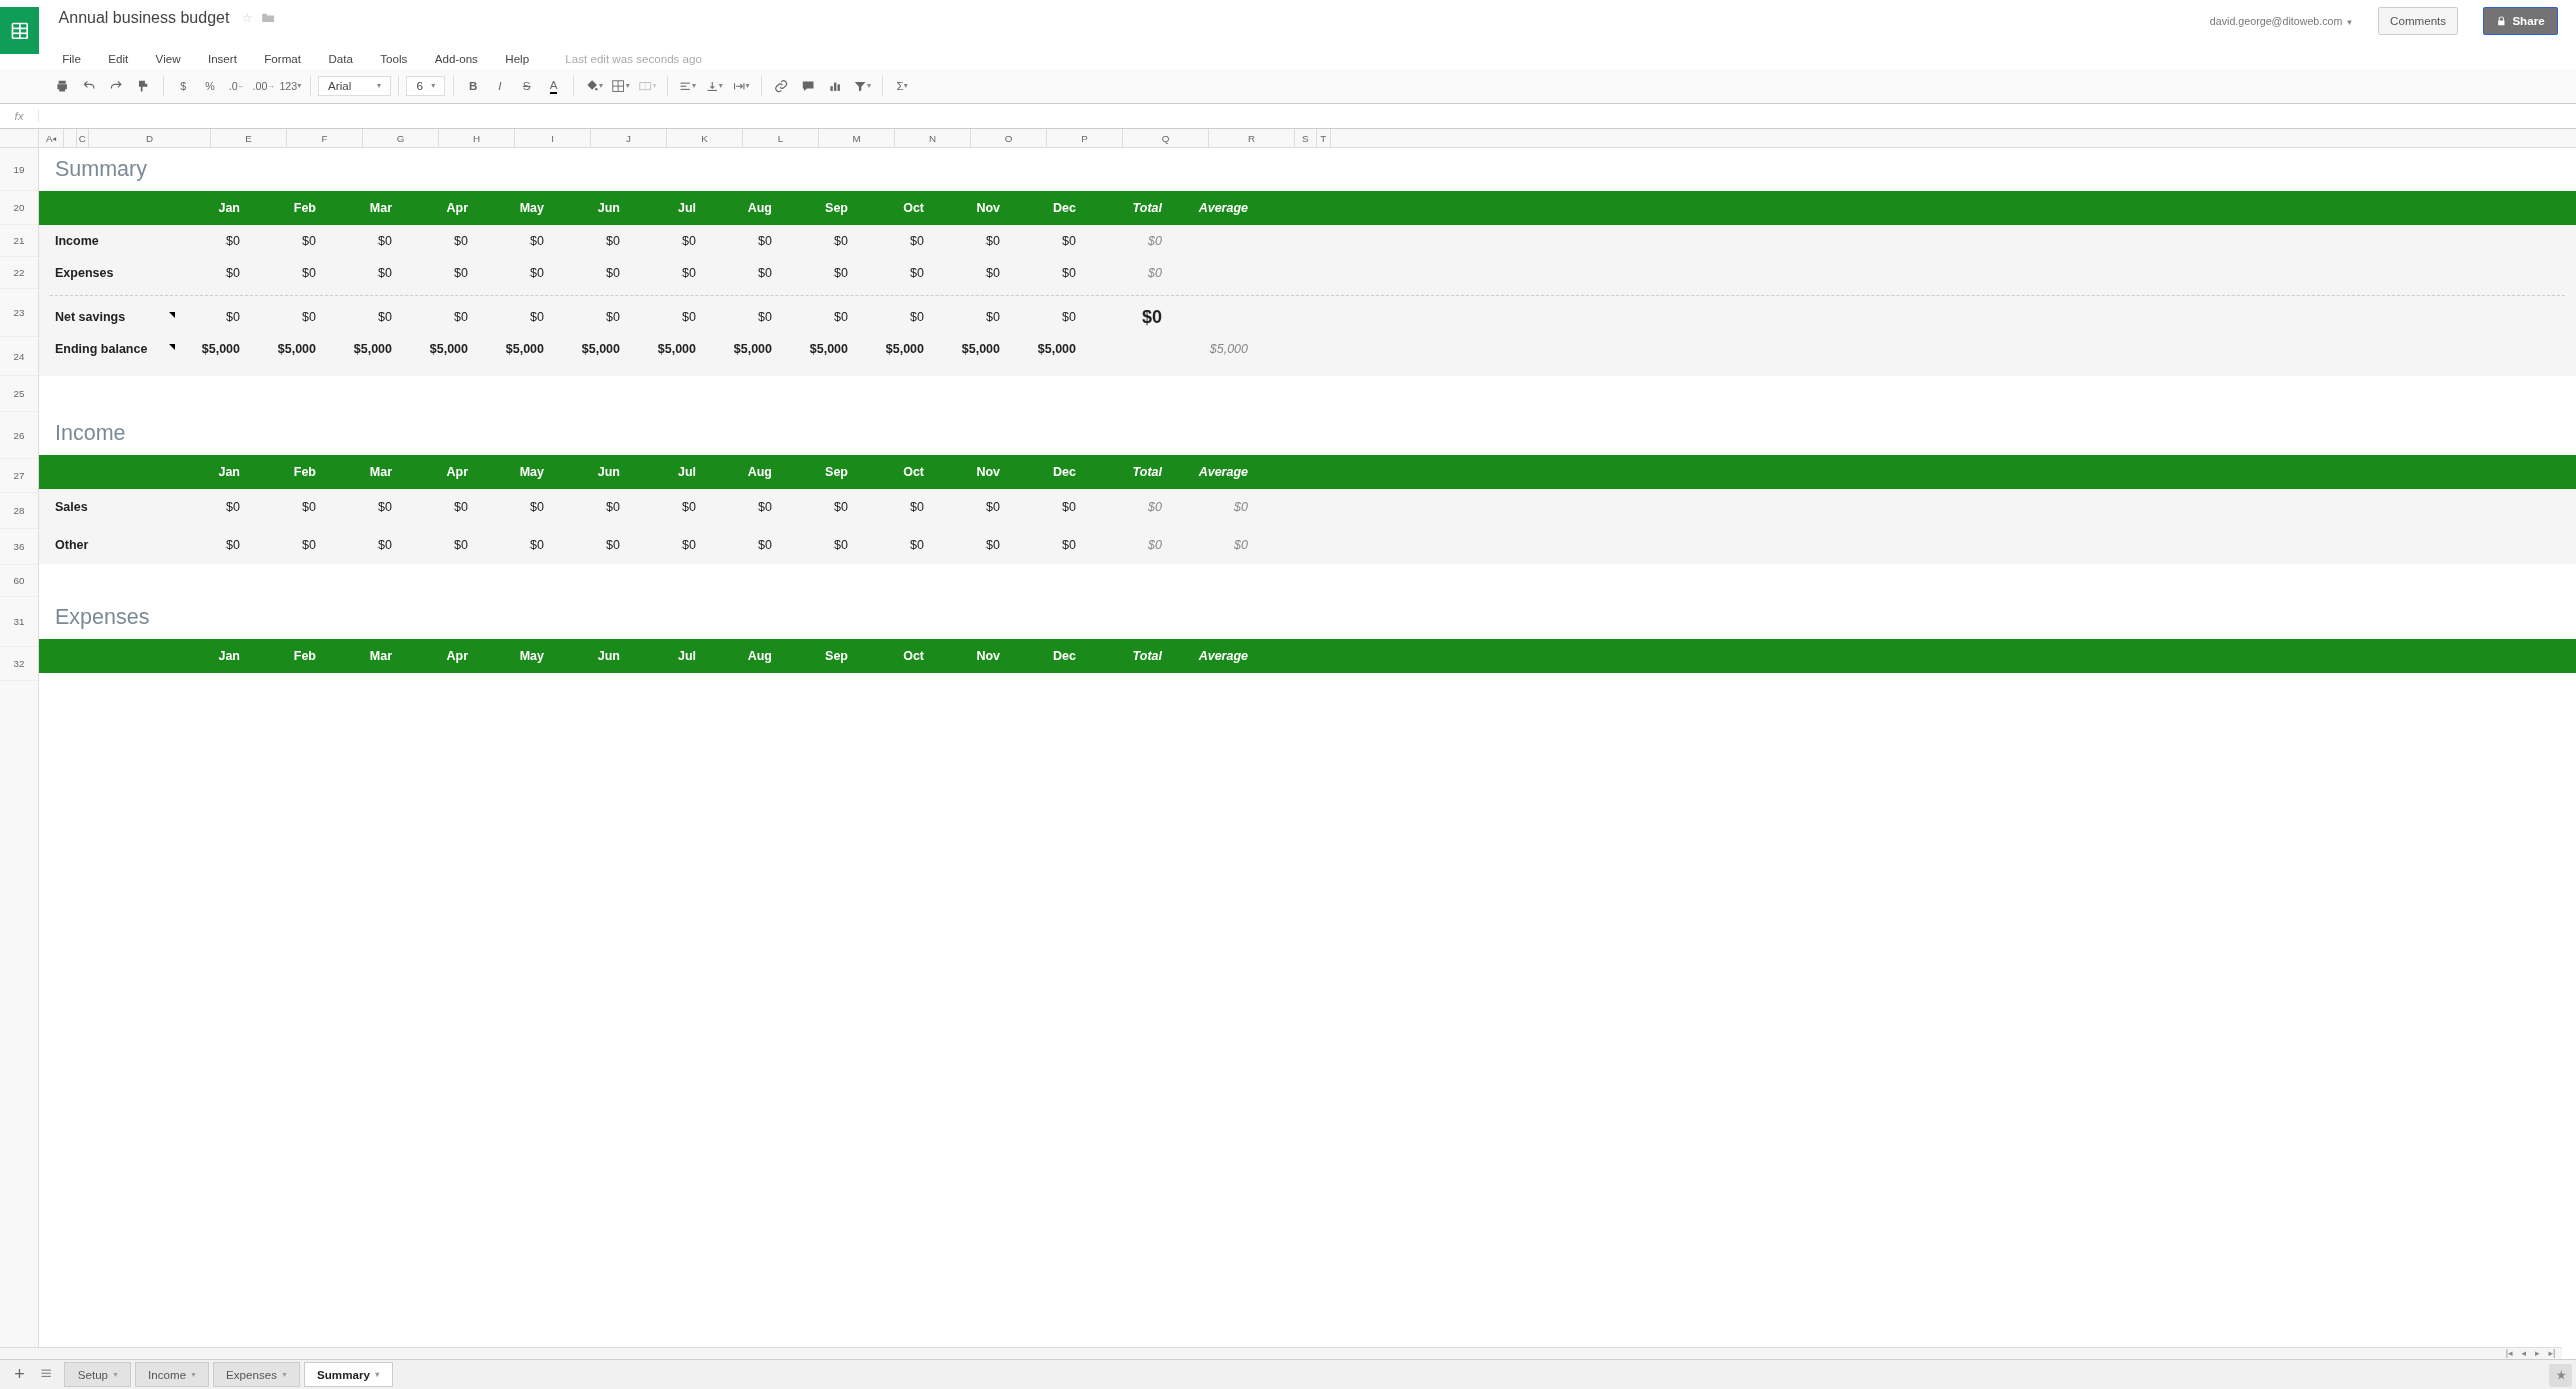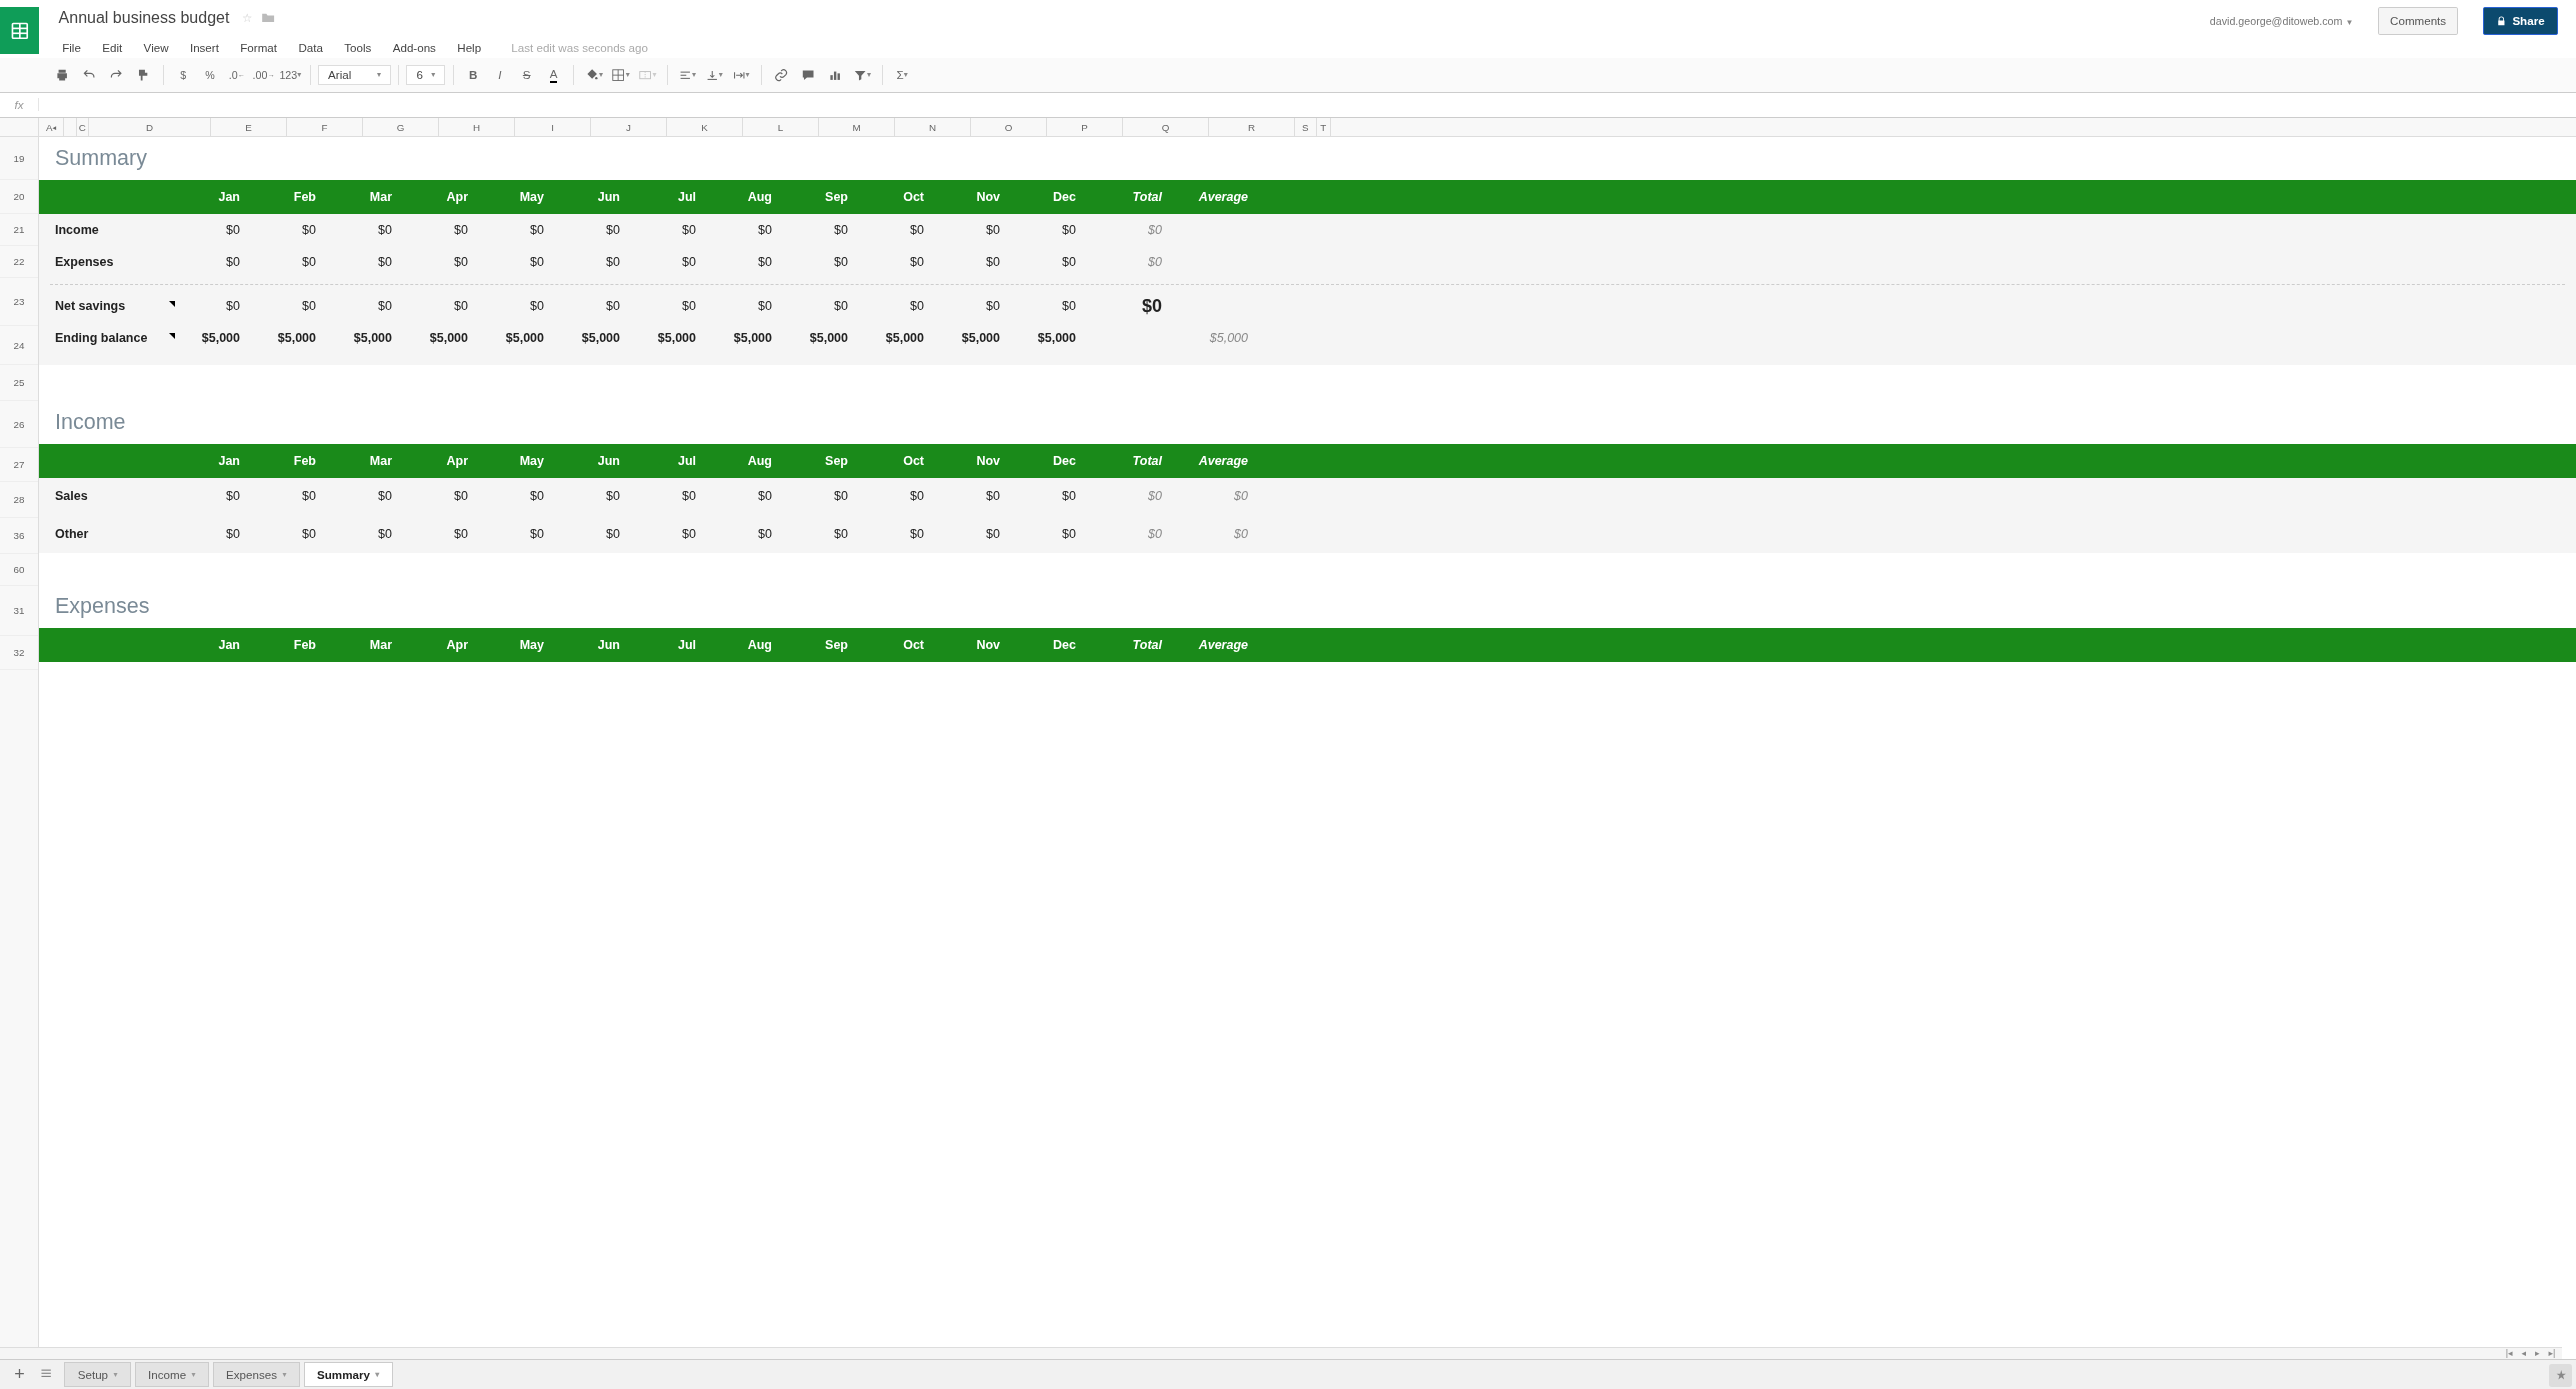--- a/index.html
+++ b/index.html
@@ -6,27 +6,27 @@
 body { font-family: Arial, sans-serif; font-size: 11.6px; color: #222; overflow: hidden; background: #fff; }
 
 
 .header-row { display: flex; align-items: flex-start; padding: 7.2px 7.2px 0 0; }
 .logo-box { width: 39px; height: 47px; background: #0f9d58; display: flex; align-items: center; justify-content: center; }
 .logo-box svg { width: 19.7px; height: 19.7px; }
 .doc-info { flex: 1; padding-left: 16px; }
 .doc-title-row { display: flex; align-items: center; gap: 9px; }
 .doc-title { font-size: 16px; color: #444; padding: 1.8px 3.6px; }
 .star-icon, .folder-icon { color: #ccc; }
-.menu-bar { display: flex; gap: 7px; margin-top: 9px; align-items: center; }
+.menu-bar { display: flex; gap: 13px; margin-top: 20px; align-items: center; }
 .menu-item { padding: 3.6px 7.2px; color: #444; cursor: pointer; font-size: 11.6px; }
 .last-edit { color: #aaa; margin-left: 16px; font-size: 11.6px; }
 .header-right { display: flex; align-items: center; gap: 25px; padding-right: 10.7px; }
 .user-email { color: #777; font-size: 10.7px; }
 .btn-comments { background: #f5f5f5; border: 0.9px solid #ccc; border-radius: 1.8px; padding: 6.3px 10.7px; color: #555; font-size: 11.6px; cursor: pointer; }
-.btn-share { background: #0c4a6e; border: 0.9px solid #2962d6; border-radius: 1.8px; padding: 6.3px 12.5px; color: #fff; font-size: 11.6px; font-weight: bold; cursor: pointer; display: flex; align-items: center; gap: 5.4px; }
+.btn-share { background: #737373; border: 0.9px solid #2962d6; border-radius: 1.8px; padding: 6.3px 12.5px; color: #fff; font-size: 11.6px; font-weight: bold; cursor: pointer; display: flex; align-items: center; gap: 5.4px; }
 
 
 .toolbar { display: flex; align-items: center; gap: 1.8px; padding: 5.4px 10.7px 5.4px 50px; border-bottom: 0.9px solid #ccc; background: #fafafa; }
 .tbtn { width: 25px; height: 23px; display: flex; align-items: center; justify-content: center; color: #666; cursor: pointer; border-radius: 1.8px; }
 .tsep { width: 0.9px; height: 19.7px; background: #ddd; margin: 0 5.4px; }
 .tlabel { color: #666; font-size: 10.7px; padding: 0 3.6px; }
 .font-select, .size-select { display: flex; align-items: center; gap: 5.4px; border: 0.9px solid #ddd; padding: 2.7px 9px; background: #fff; color: #444; font-size: 11.6px; cursor: pointer; }
 .font-select { min-width: 73px; }
 .size-select { min-width: 39px; }
 

